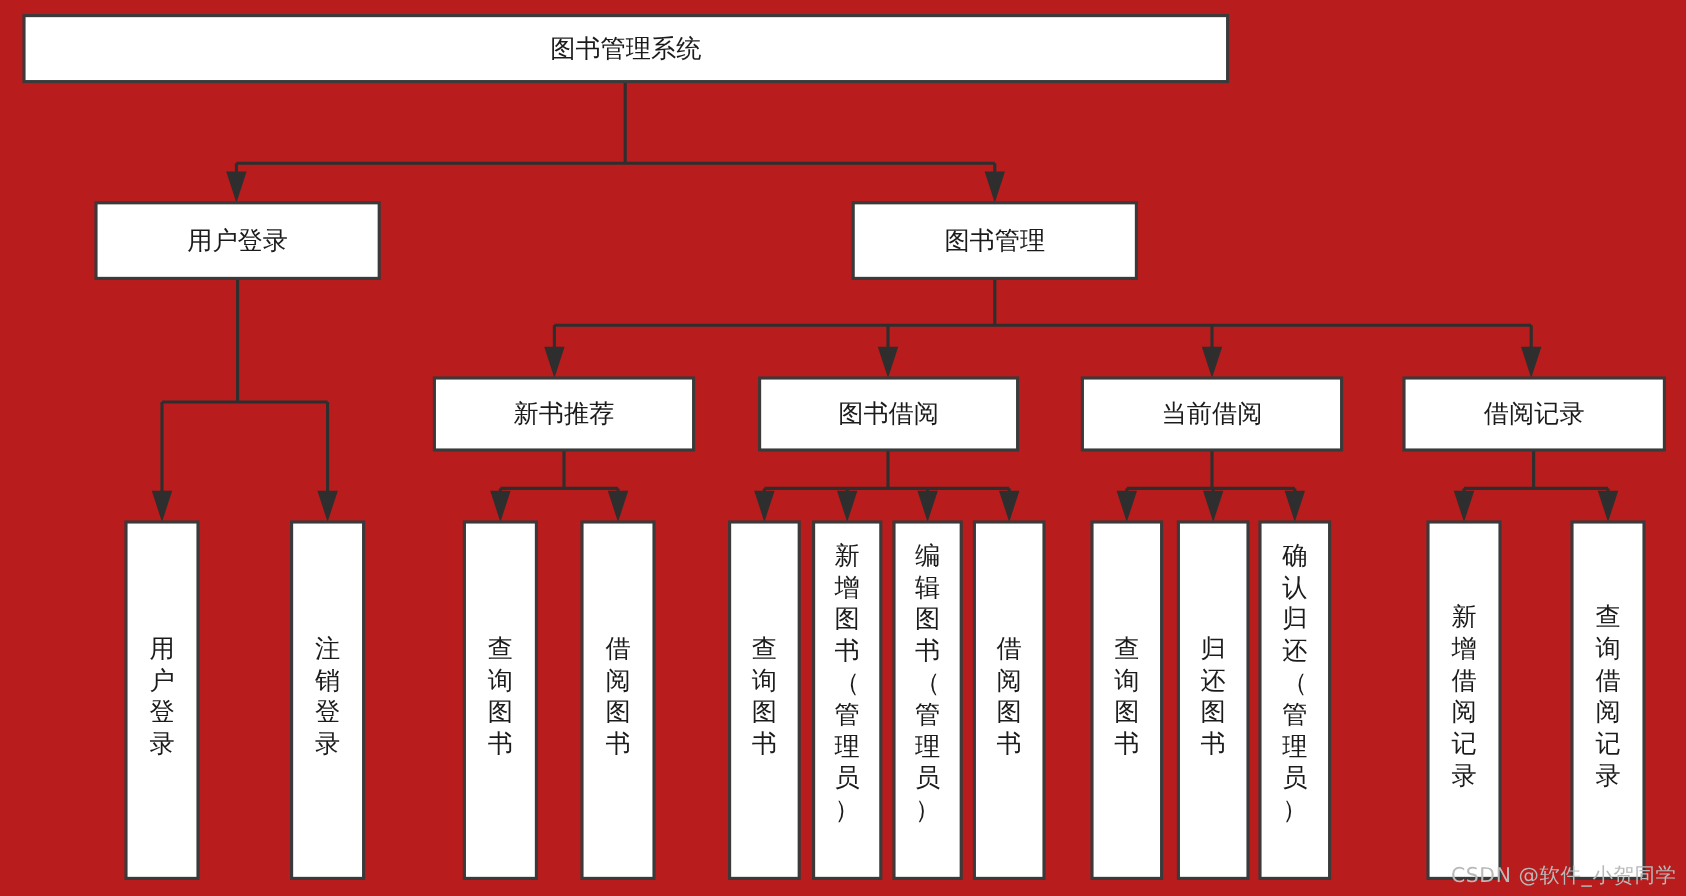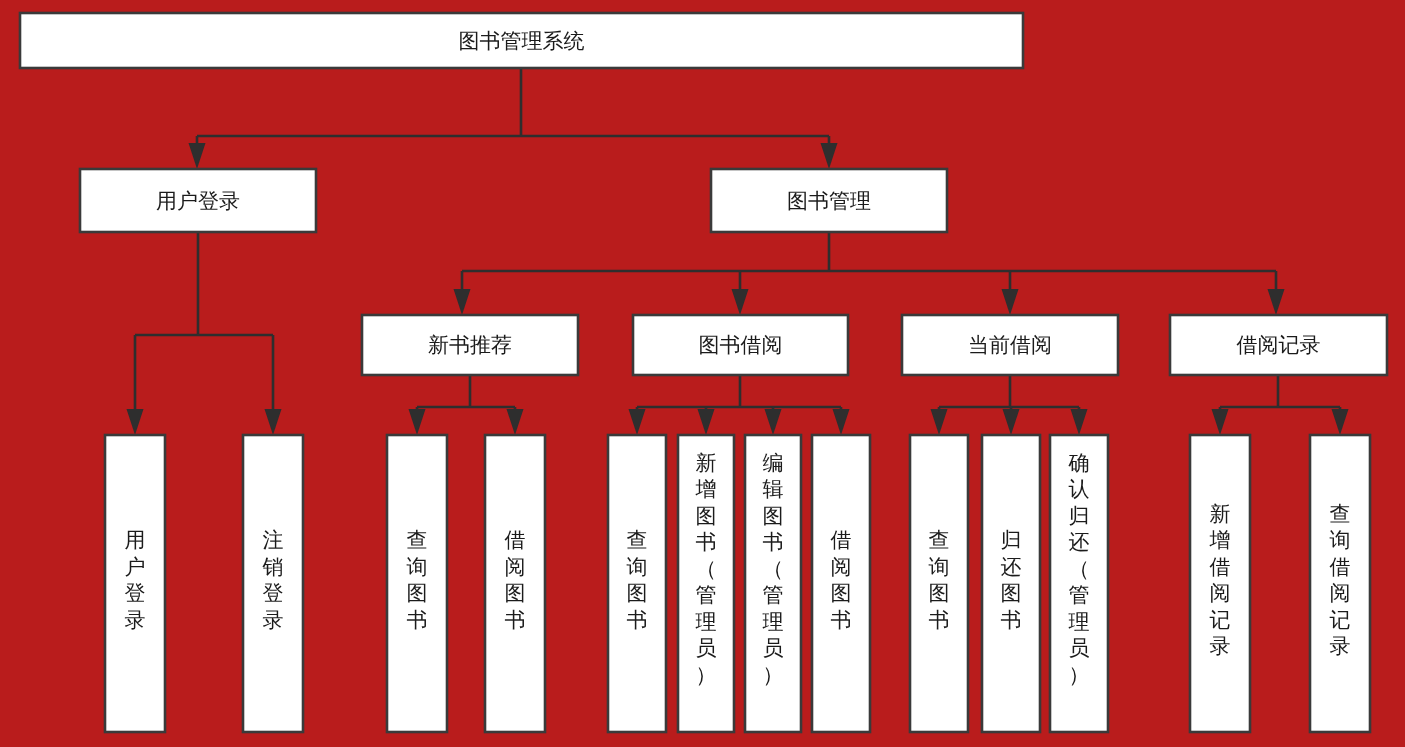--- a/index.html
+++ b/index.html
@@ -219,14 +219,15 @@
           <rect class="node-box" x="1190" y="435" width="60" height="297"></rect>
           <text class="node-label-vertical" x="1220" y="520.8" font-size="21"><tspan x="1220" dy="0">新</tspan><tspan x="1220" dy="26.5">增</tspan><tspan x="1220" dy="26.5">借</tspan><tspan x="1220" dy="26.5">阅</tspan><tspan x="1220" dy="26.5">记</tspan><tspan x="1220" dy="26.5">录</tspan></text>
         </g>
         <g>
           <rect class="node-box" x="1310" y="435" width="60" height="297"></rect>
           <text class="node-label-vertical" x="1340" y="520.8" font-size="21"><tspan x="1340" dy="0">查</tspan><tspan x="1340" dy="26.5">询</tspan><tspan x="1340" dy="26.5">借</tspan><tspan x="1340" dy="26.5">阅</tspan><tspan x="1340" dy="26.5">记</tspan><tspan x="1340" dy="26.5">录</tspan></text>
         </g>
       </g>
   </svg>
 
+  <div class="watermark">CSDN @软件_小贺同学</div>
 
 </div>
 
 </body></html>

